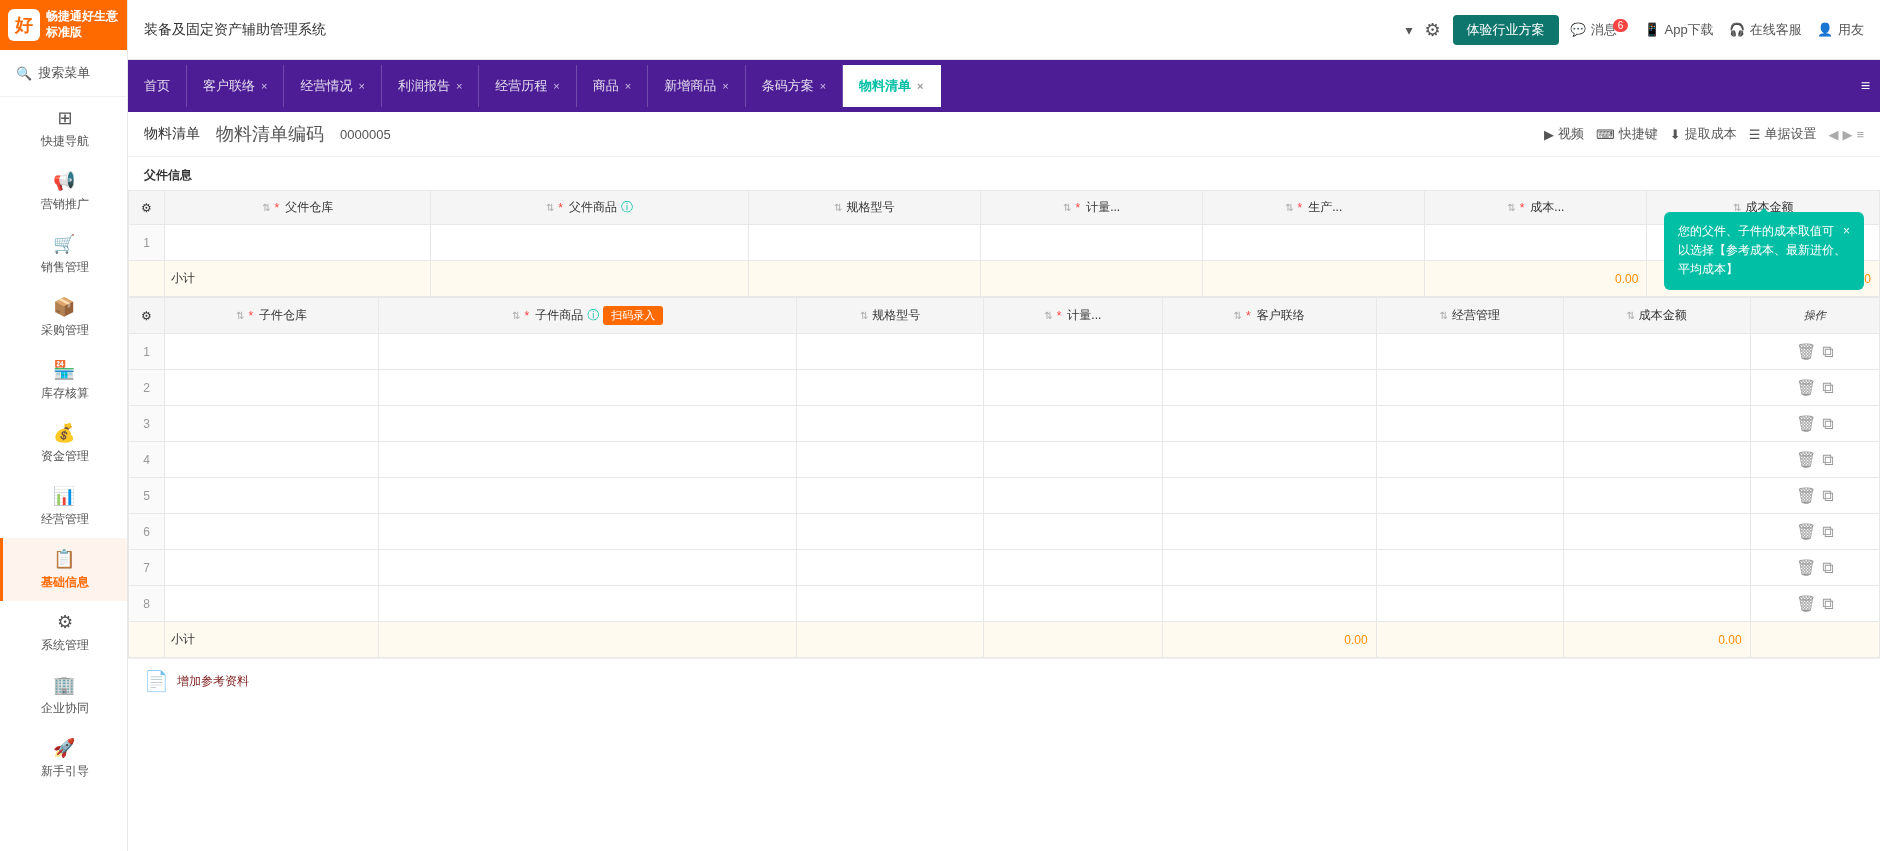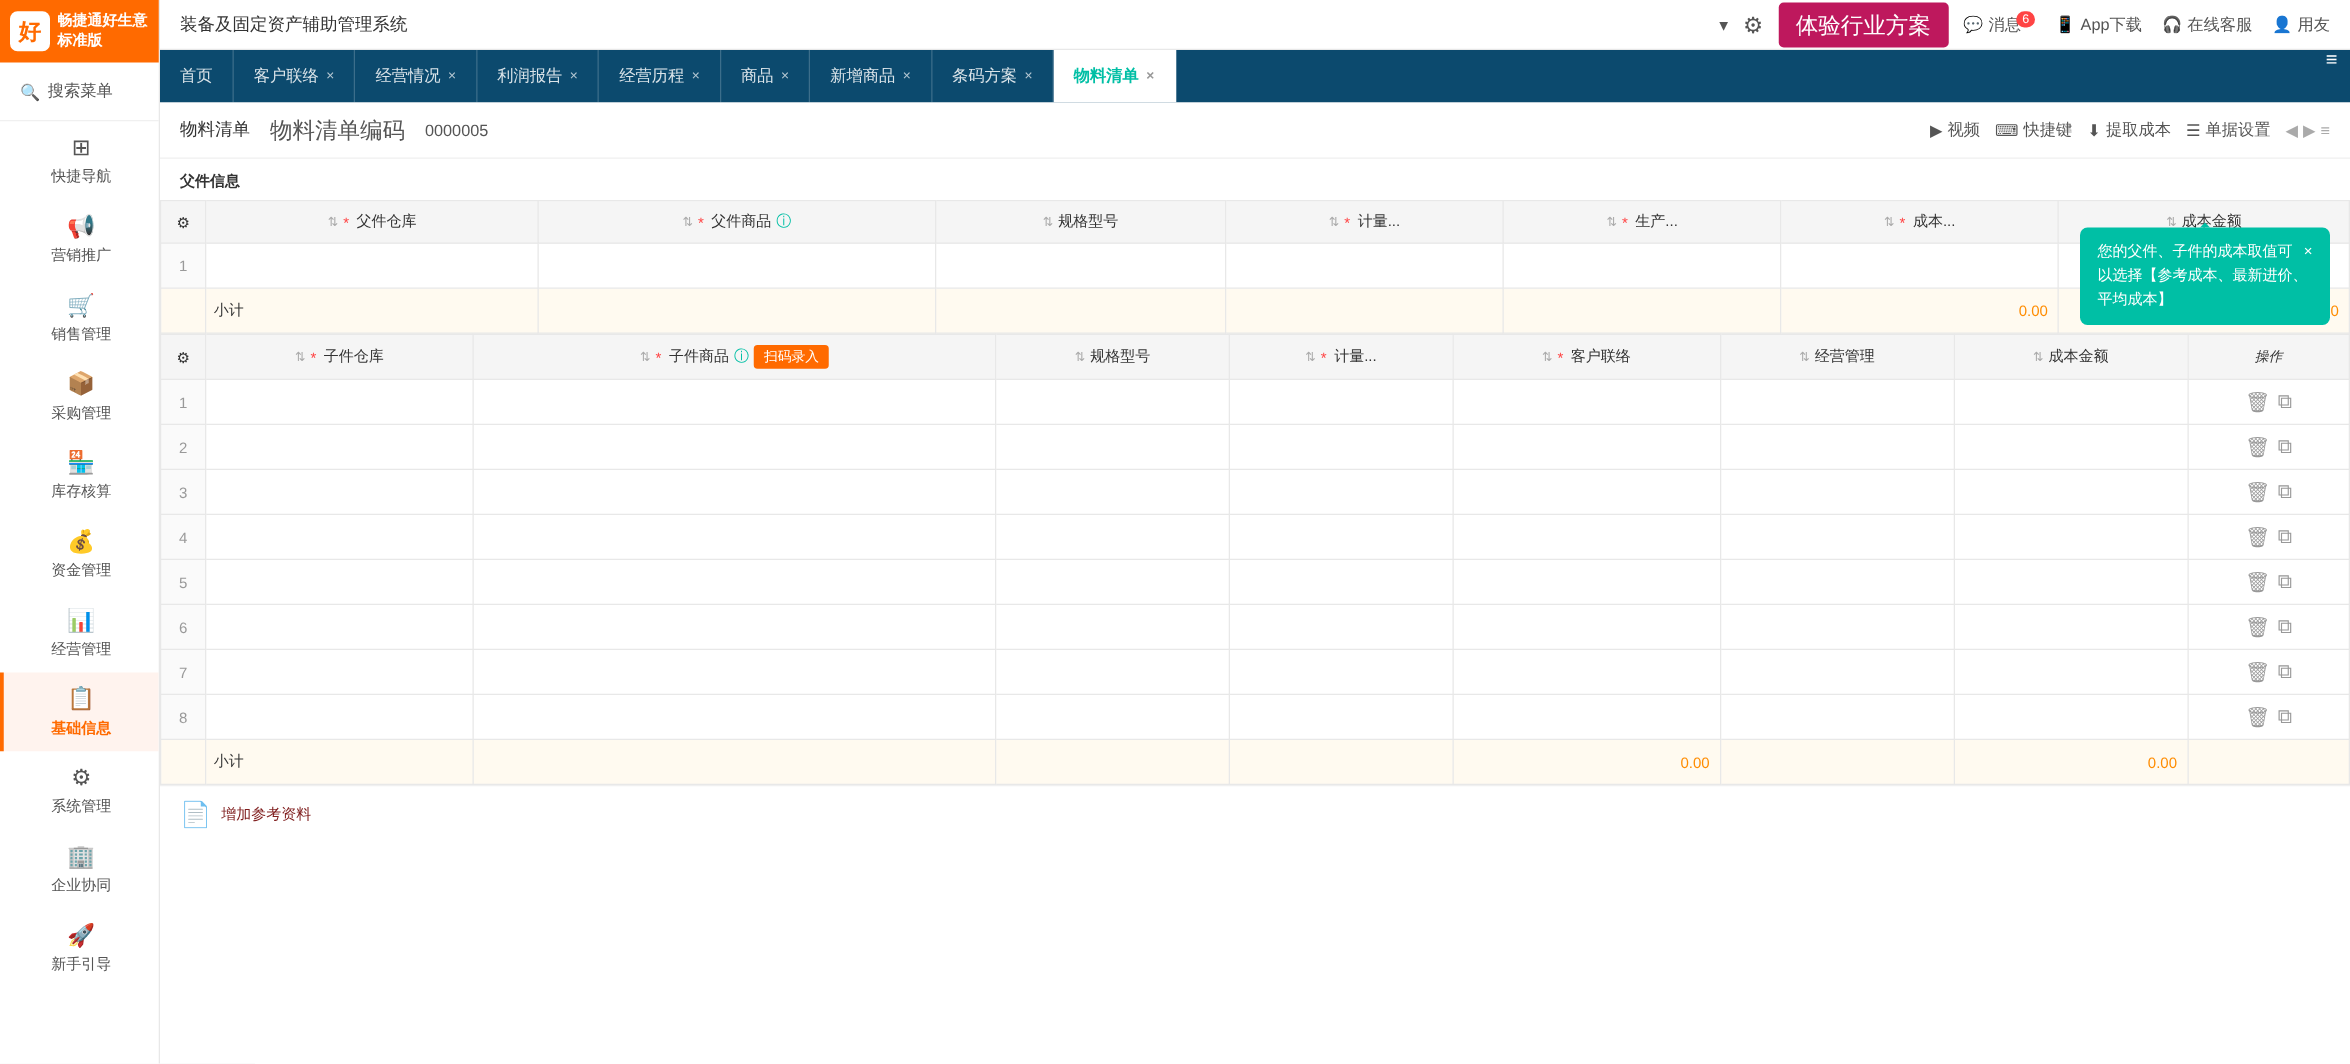--- a/index.html
+++ b/index.html
@@ -72,47 +72,47 @@
     .main {
       flex: 1;
       display: flex;
       flex-direction: column;
       overflow: hidden;
     }
 
     
     .topbar {
       background: #fff;
-      height: 40px;
+      height: 60px;
       display: flex;
       align-items: center;
       padding: 0 16px;
       border-bottom: 1px solid #e8e8e8;
       gap: 12px;
     }
     .topbar-title {
       flex: 1;
       font-size: 14px;
       color: #333;
     }
     .topbar-actions {
       display: flex;
       align-items: center;
       gap: 16px;
       color: #555;
       font-size: 13px;
     }
     .topbar-btn {
-      background: #be185d;
+      background: #0f766e;
       color: #fff;
       border: none;
       padding: 6px 14px;
       border-radius: 4px;
       cursor: pointer;
-      font-size: 18px;
+      font-size: 13px;
     }
     .topbar-badge {
       background: #ff4444;
       color: #fff;
       border-radius: 10px;
       font-size: 10px;
       padding: 1px 5px;
       margin-left: -8px;
       margin-top: -8px;
     }
@@ -121,23 +121,24 @@
       align-items: center;
       gap: 4px;
       cursor: pointer;
       color: #555;
     }
     .settings-icon { cursor: pointer; color: #555; font-size: 18px; }
     .dropdown-icon { cursor: pointer; color: #555; font-size: 14px; }
 
     
     .nav-tabs {
-      background: #0c4a6e;
-      display: flex;
-      height: 42px;
+      background: #4c1d95;
+      display: flex;
+      align-items: center;
+      height: 52px;
       overflow-x: auto;
       flex-shrink: 0;
     }
     .nav-tab {
       display: flex;
       align-items: center;
       padding: 0 16px;
       height: 42px;
       color: rgba(255,255,255,0.85);
       cursor: pointer;

